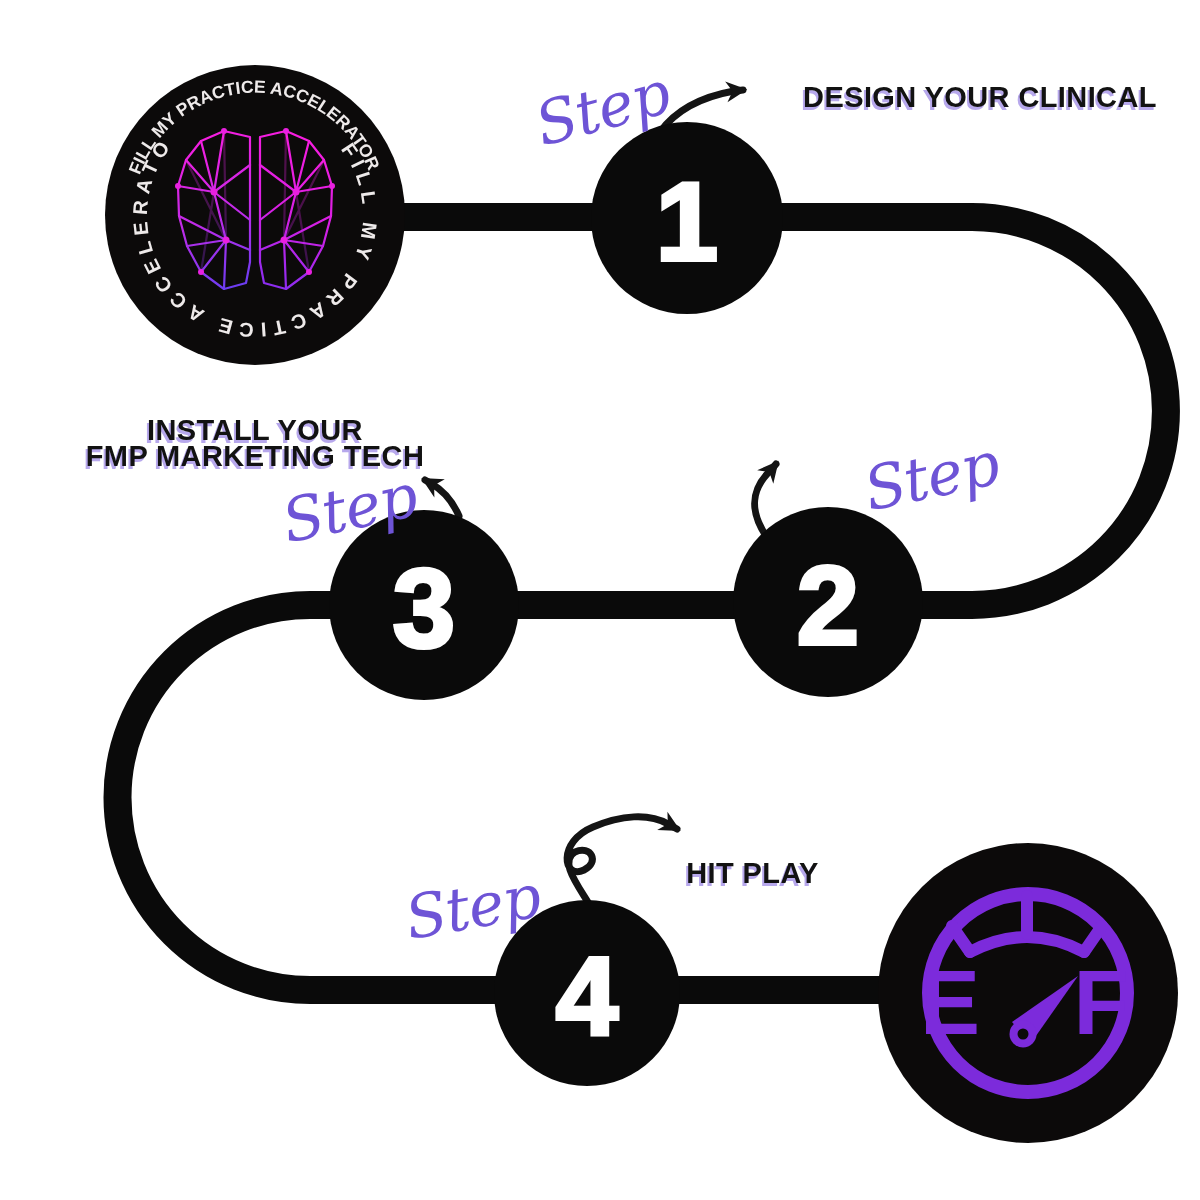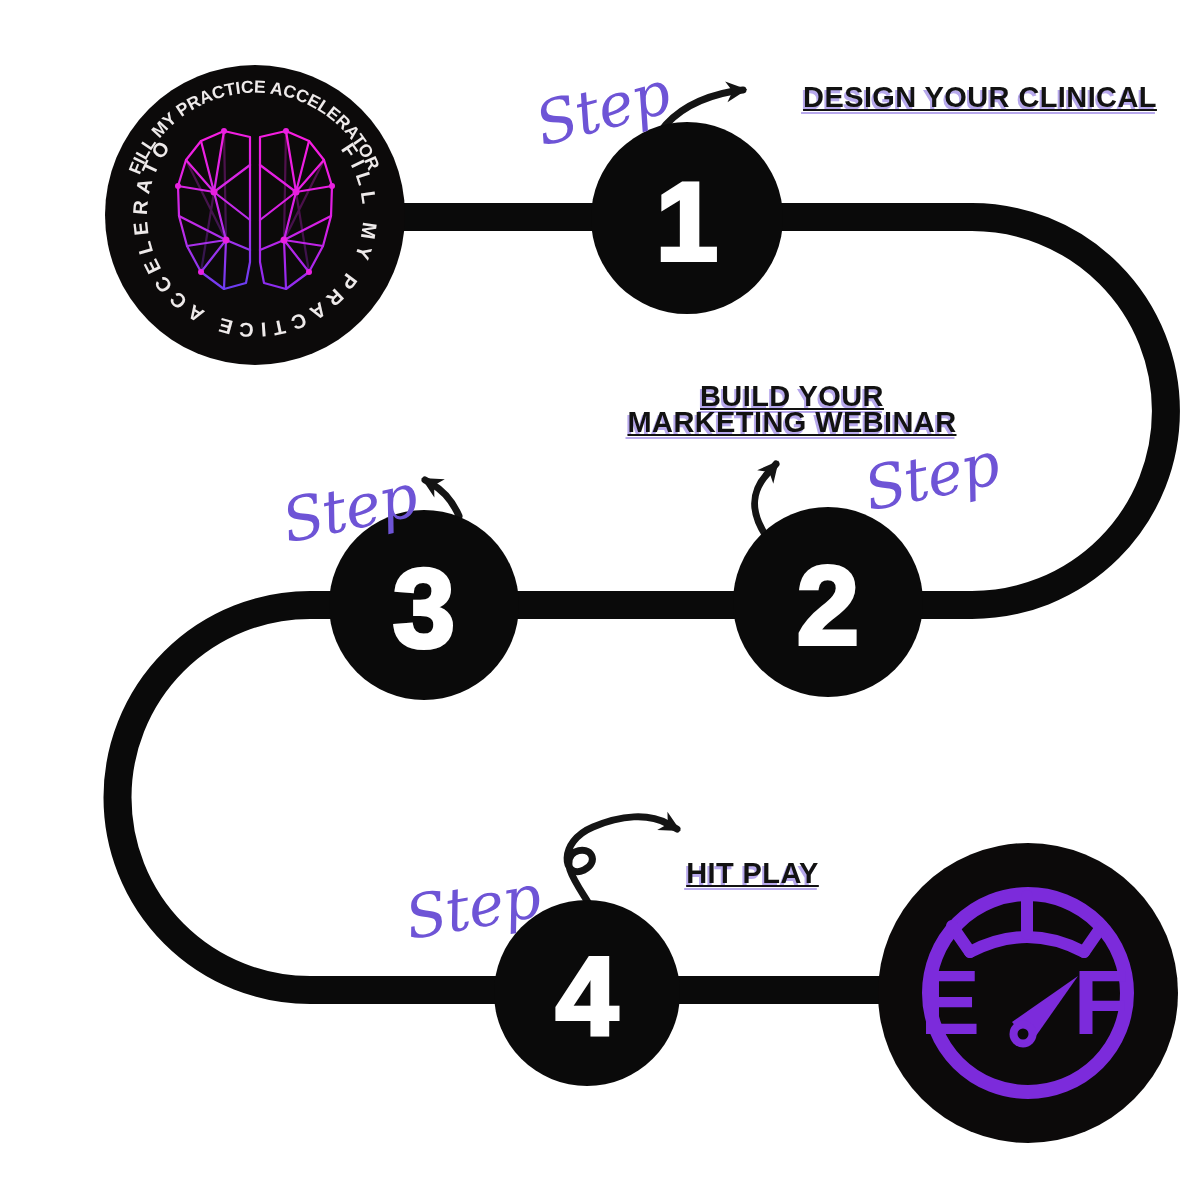--- a/index.html
+++ b/index.html
@@ -1,21 +1,21 @@
 <!DOCTYPE html>
 <html><head>
 <meta charset="utf-8">
 <style>
   html,body{margin:0;padding:0;background:#ffffff;}
   .canvas{position:relative;width:1200px;height:1200px;background:#ffffff;overflow:hidden;
           font-family:"Liberation Sans",sans-serif;}
   .scene{position:absolute;left:0;top:0;}
   .title{position:absolute;text-align:center;font-family:"Liberation Sans",sans-serif;
          font-weight:800;font-size:29px;line-height:26px;letter-spacing:.4px;color:#121212;
-         text-shadow:-2px 3px 0 #b7a8ec;text-decoration:underline;}
+         text-shadow:-2px 3px 0 #b7a8ec;}
   .title span{display:block;}
   .script{position:absolute;font-family:"DejaVu Serif",serif;font-style:italic;
           font-size:60px;font-weight:400;color:#6e54d6;letter-spacing:-1px;
           transform:rotate(-13deg);transform-origin:left top;}
 </style>
 </head>
 <body>
 
 <div class="canvas">
 
@@ -109,23 +109,23 @@
       <text x="1101" y="1034" font-family="Liberation Sans, sans-serif" font-weight="900" font-size="90" fill="#7c2bdb" text-anchor="middle">F</text>
       <polygon points="1078,976 1012,1022 1031,1043" fill="#7c2bdb"></polygon>
       <circle cx="1023" cy="1034" r="13.5" fill="#7c2bdb"></circle>
       <circle cx="1023" cy="1034" r="5.5" fill="#0c0a0a"></circle>
     </g>
   </svg>
 
   <div class="title" style="left:760px;top:84px;width:440px">
     <span>DESIGN YOUR CLINICAL</span>
   </div>
-  <div class="title" style="left:582px;top:383px;width:420px">
-    <span>BUILD YOUR</span>
-    <span>MARKETING WEBINAR</span>
+  <div class="title" style="left:45px;top:417px;width:420px">
+    <span>INSTALL YOUR</span>
+    <span>FMP MARKETING TECH</span>
   </div>
   <div class="title" style="left:660px;top:860px;width:185px">
     <span>HIT PLAY</span>
   </div>
 
   <div class="script" style="left:528px;top:92px;transform:rotate(-15deg)">Step</div>
   <div class="script" style="left:858px;top:456px;transform:rotate(-12deg)">Step</div>
   <div class="script" style="left:276px;top:488px;transform:rotate(-12deg)">Step</div>
   <div class="script" style="left:400px;top:884px;transform:rotate(-10deg)">Step</div>
 

